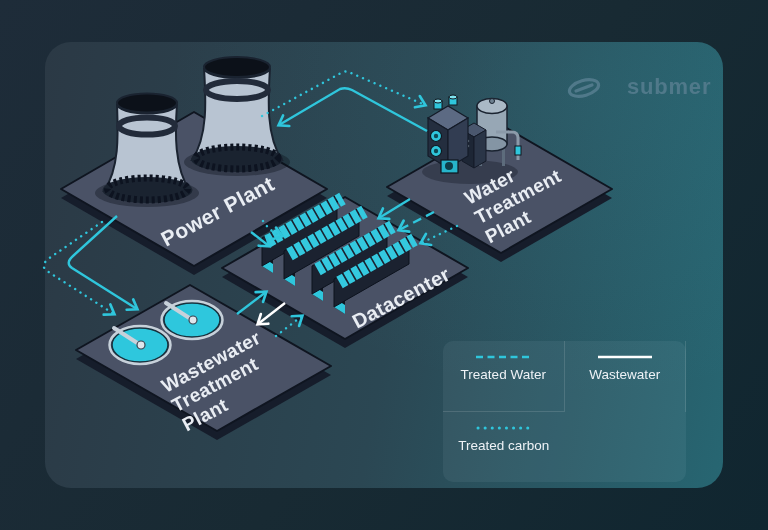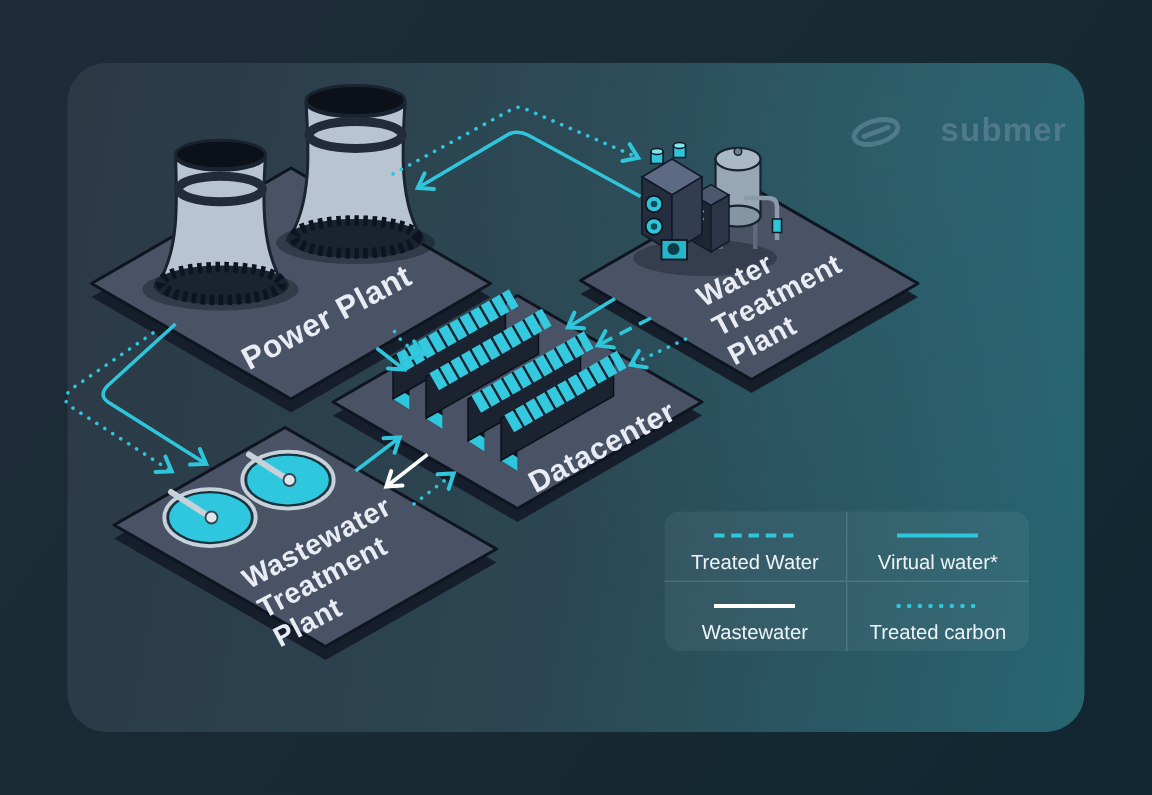--- a/index.html
+++ b/index.html
@@ -9,21 +9,21 @@
   .panel{position:absolute;left:45px;top:42px;width:678px;height:446px;border-radius:26px;
          background:linear-gradient(100deg,#2b3945 0%,#2b4753 52%,#276672 100%);}
   .panel::after{content:"";position:absolute;inset:0;border-radius:26px;
          background:radial-gradient(ellipse at 80% 10%,rgba(64,170,185,0.10),transparent 55%);}
   svg.diagram{position:absolute;inset:0;}
   svg text{font-family:"Liberation Sans","DejaVu Sans",sans-serif;font-weight:bold;fill:#e9edf3;letter-spacing:0.4px;}
   .logo{position:absolute;left:566px;top:72px;height:28px;display:flex;align-items:flex-end;gap:25px;color:#50798a;}
   .logo .word{font-size:22px;font-weight:bold;letter-spacing:0.8px;}
   .legend{position:absolute;left:443px;top:341px;width:243px;border-radius:10px;
           background:rgba(205,228,238,0.07);display:grid;grid-template-columns:1fr 1fr;}
-  .lcell{padding:13px 6px 5px;text-align:center;}
+  .lcell{padding:13px 6px 29px;text-align:center;}
   .lcell.br{border-right:1px solid rgba(255,255,255,0.13);}
   .lcell.bb{border-bottom:1px solid rgba(255,255,255,0.13);}
   .lcell svg{display:block;margin:0 auto 7px;}
   .llabel{color:#eef2f6;font-size:13.5px;}
 </style>
 </head>
 <body>
 
 <div class="stage">
   <div class="panel"></div>
@@ -192,26 +192,20 @@
     </svg>
     <span class="word">submer</span>
   </div>
 
   <div class="legend">
     <div class="lcell br bb">
       <svg width="58" height="6">
         <line x1="2" y1="3" x2="56" y2="3" stroke-width="2.6" stroke-dasharray="7 4.5" stroke="#2fc6dc"></line>
       </svg>
       <div class="llabel">Treated Water</div>
-    </div>
-    <div class="lcell bb">
-      <svg width="58" height="6">
-        <line x1="2" y1="3" x2="56" y2="3" stroke-width="2.6" stroke="#2fc6dc"></line>
-      </svg>
-      <div class="llabel">Virtual water*</div>
     </div>
     <div class="lcell br">
       <svg width="58" height="6">
         <line x1="2" y1="3" x2="56" y2="3" stroke-width="2.6" stroke="#ffffff"></line>
       </svg>
       <div class="llabel">Wastewater</div>
     </div>
     <div class="lcell">
       <svg width="58" height="6">
         <line x1="3" y1="3" x2="56" y2="3" stroke-width="3" stroke-linecap="round" stroke-dasharray="0.1 7" stroke="#2fc6dc"></line>

